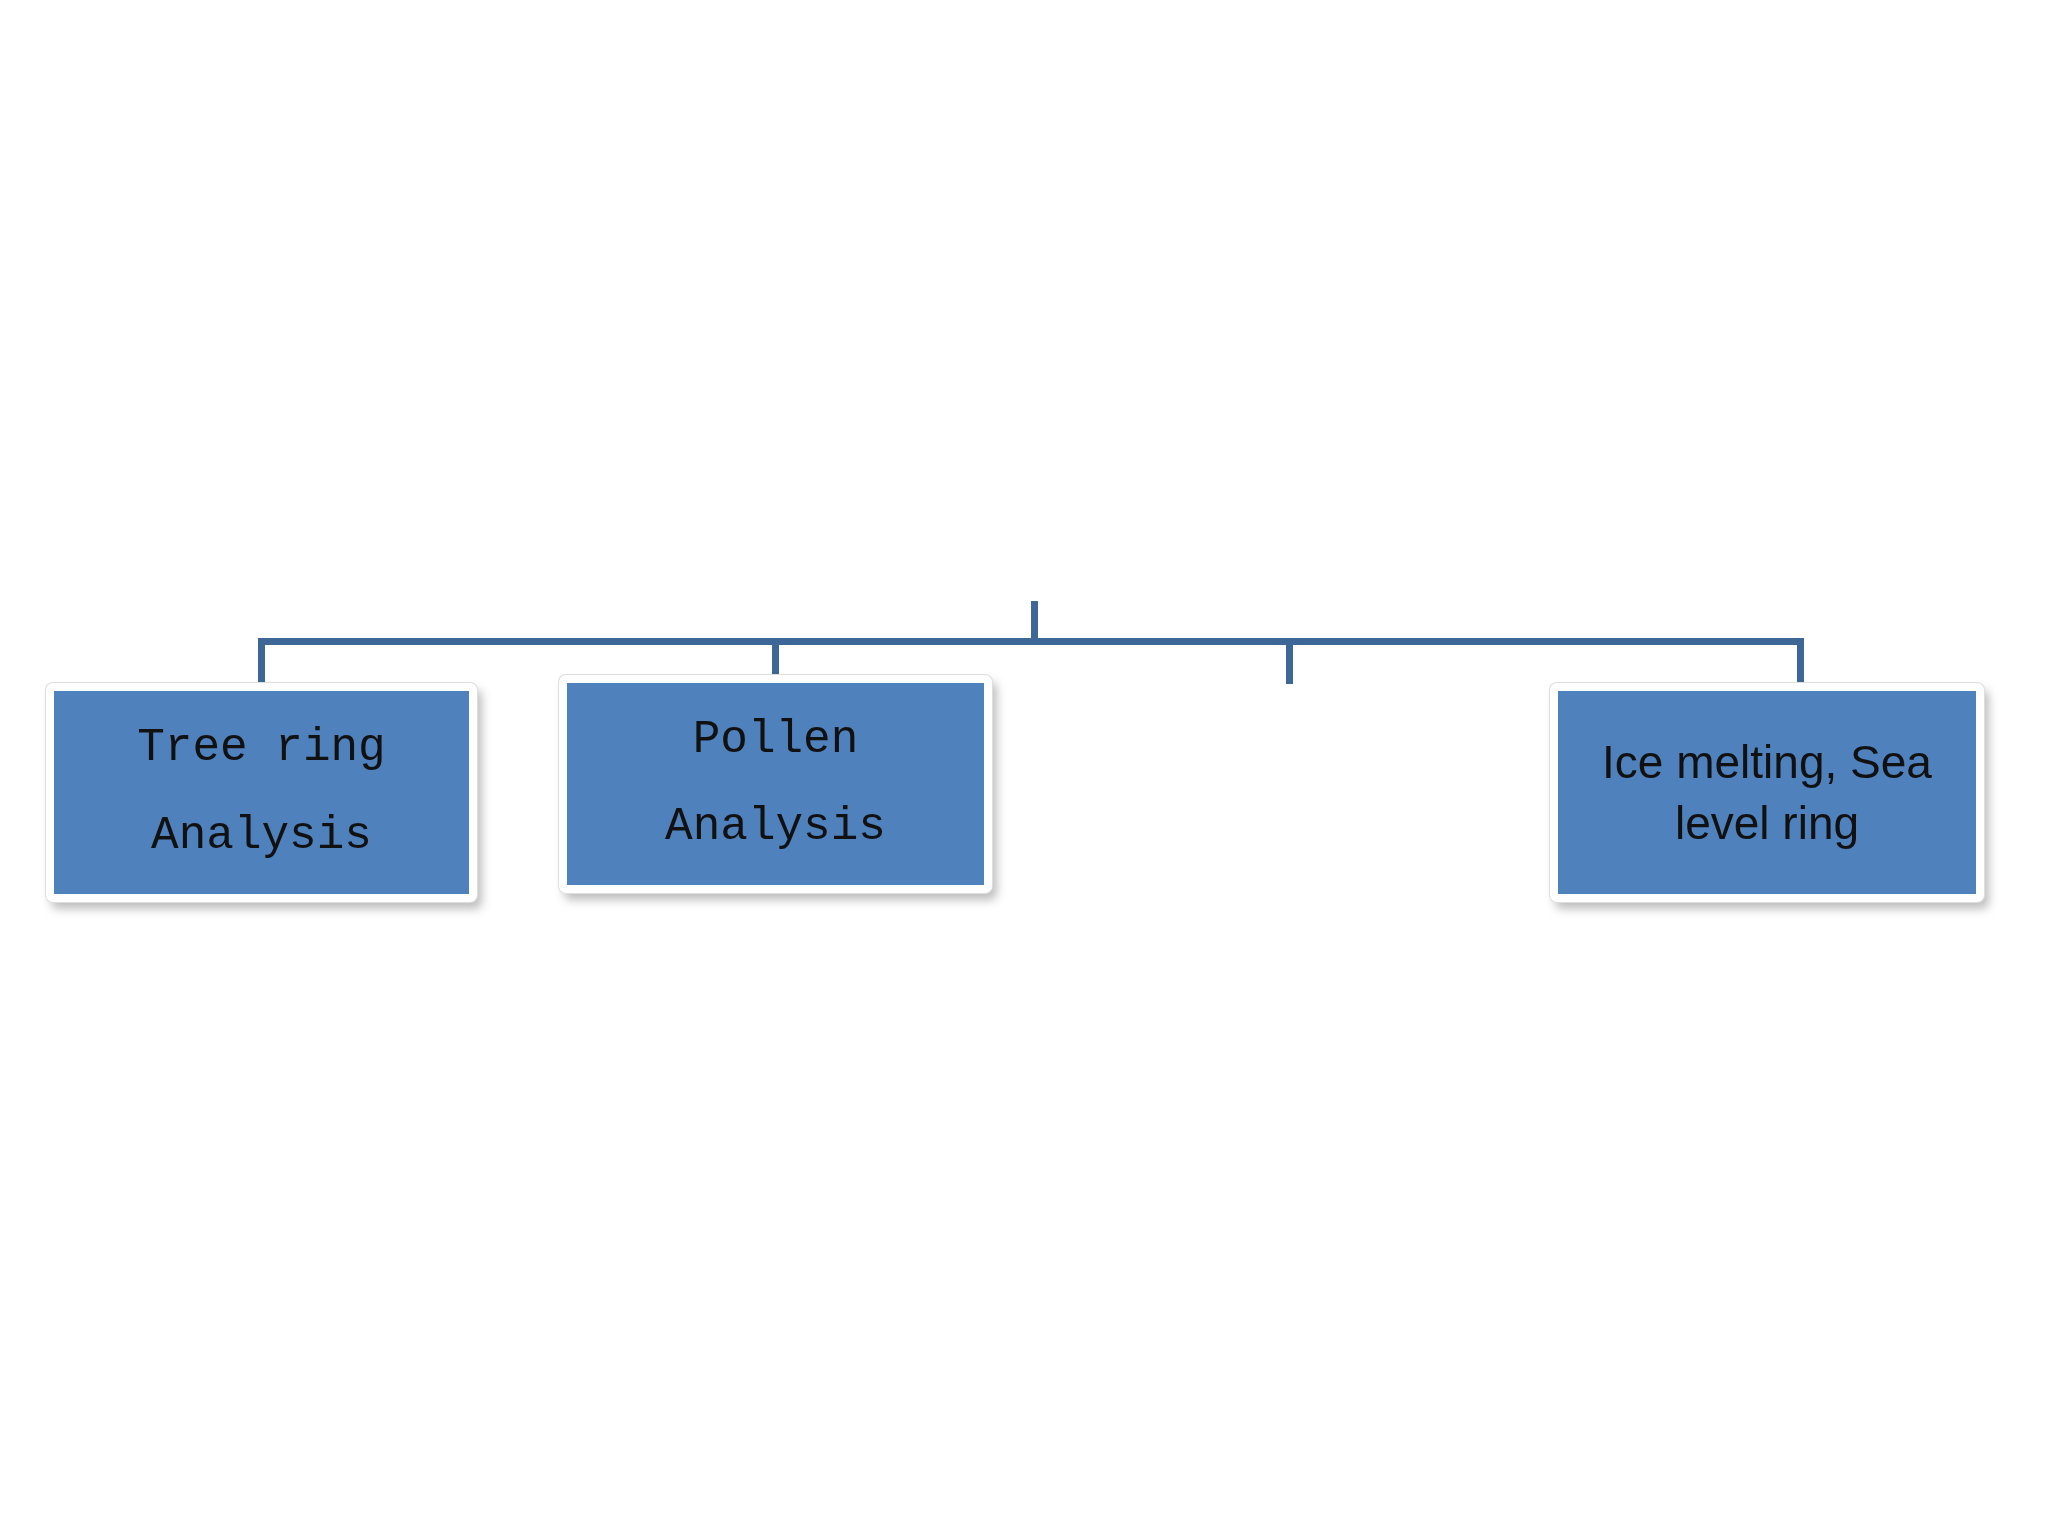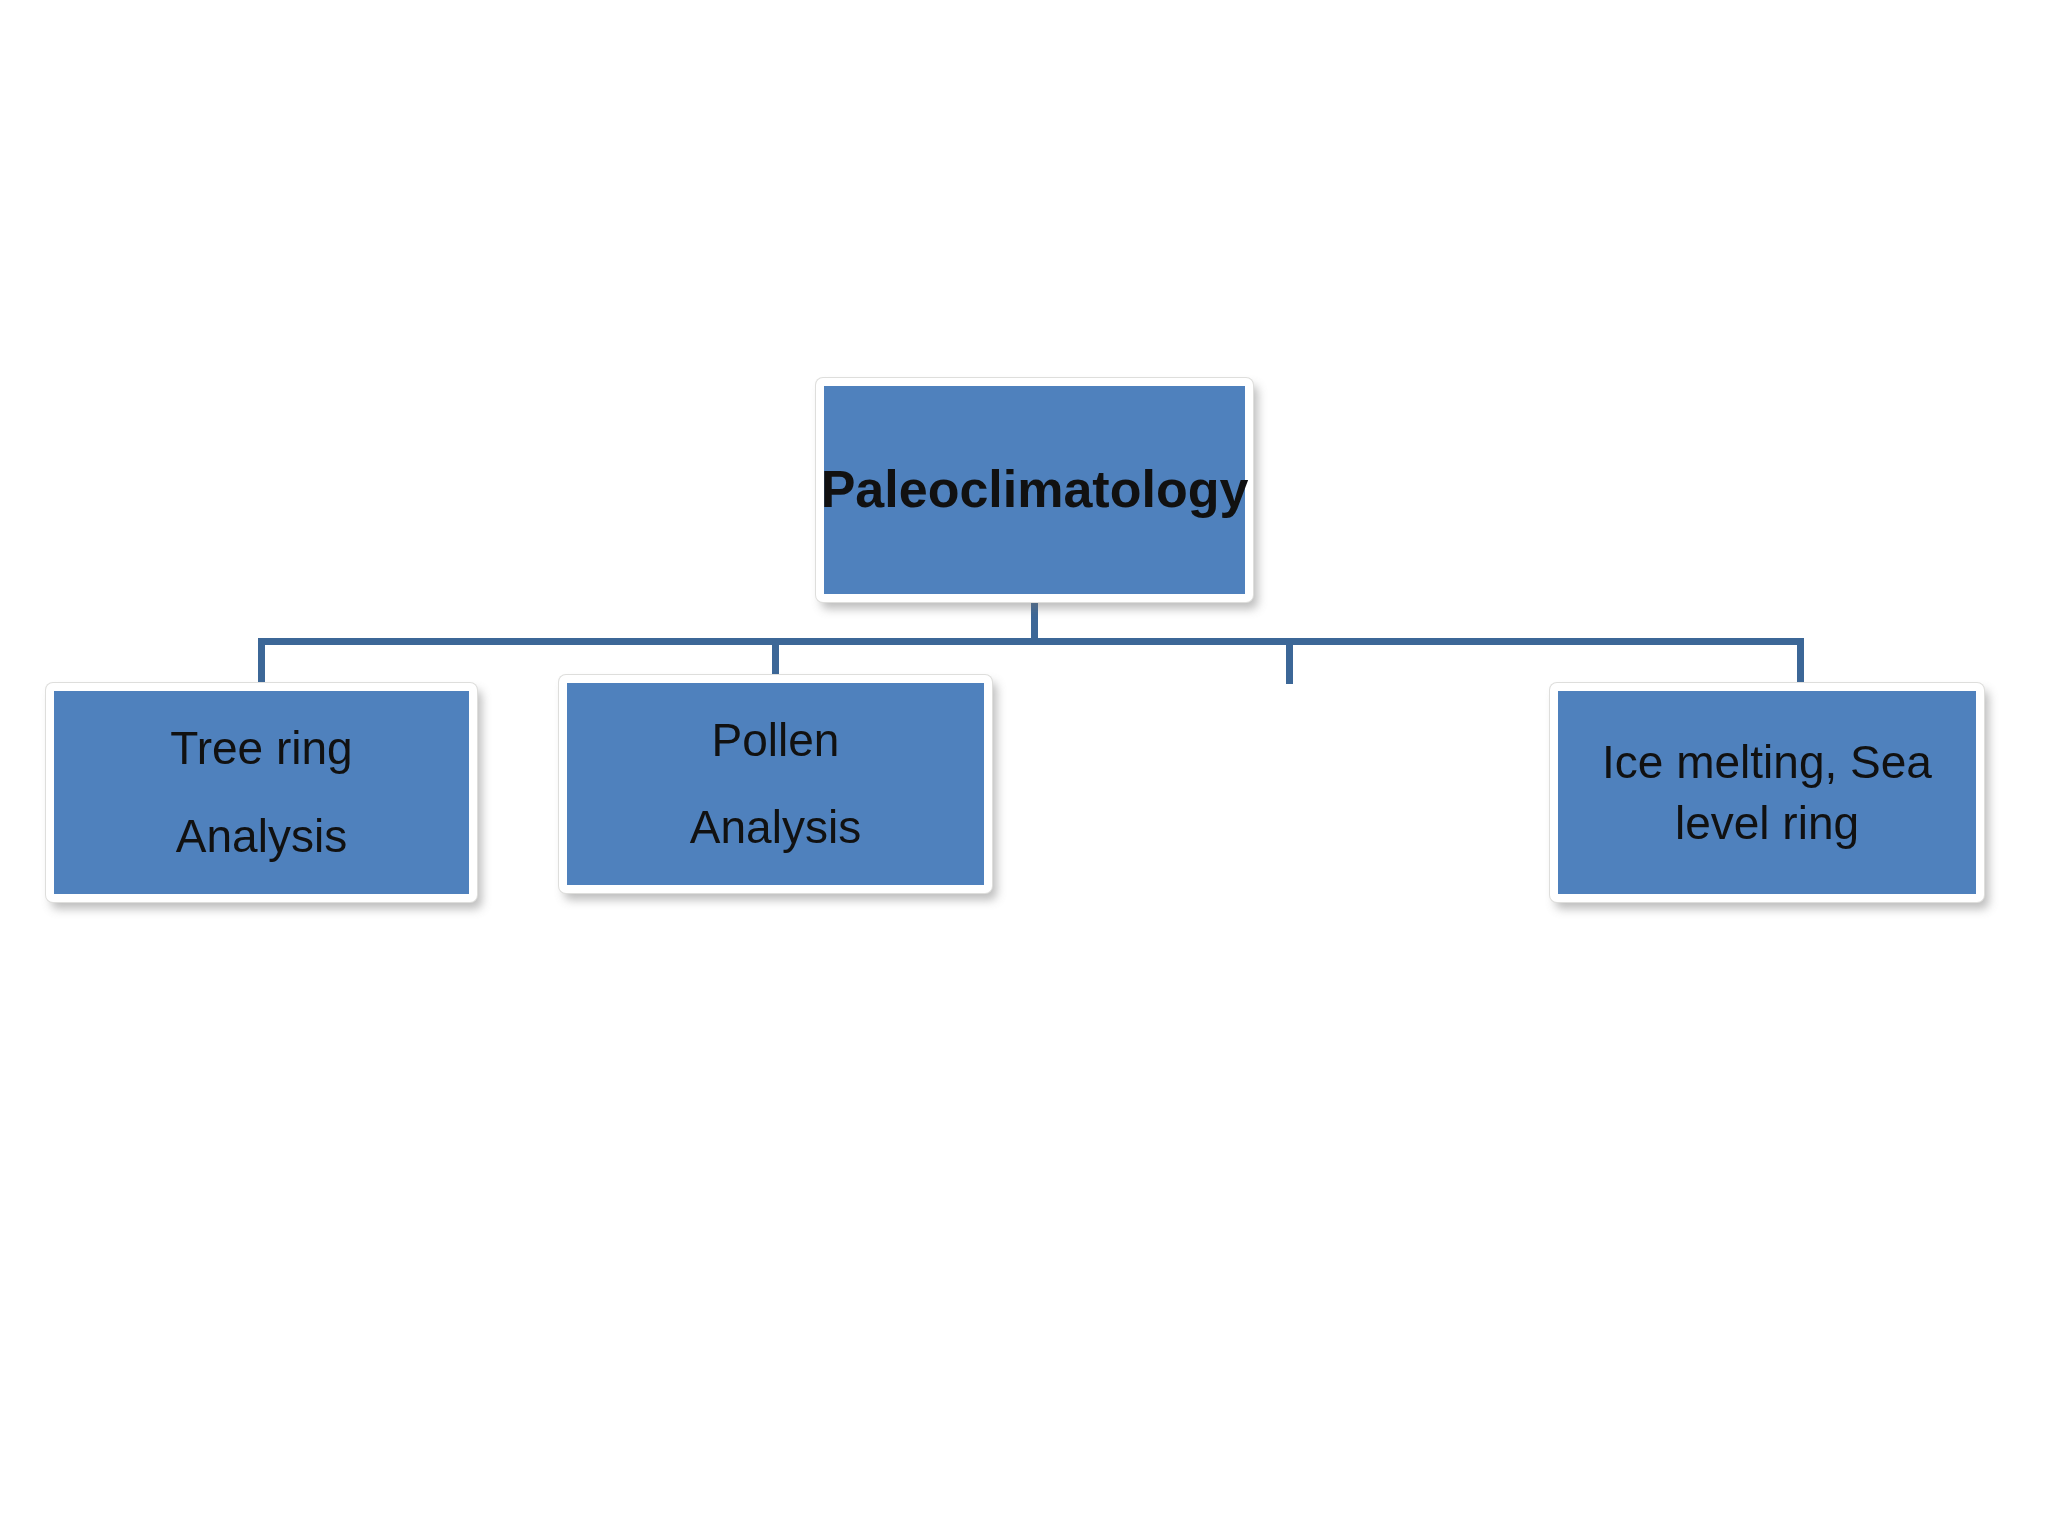--- a/index.html
+++ b/index.html
@@ -36,42 +36,39 @@
   .node .line:empty { display: none; }
   .root-node .line {
     font-weight: 700;
     font-size: 52px;
     line-height: 1.3;
   }
   .child-node .line {
     font-weight: 400;
     font-size: 46px;
   }
-  .spacing-wide .line  { line-height: 1.9; }
+  .spacing-wide .line  { line-height: 1.9; font-family: Liberation Mono, monospace; }
   .spacing-tight .line { line-height: 1.32; }
   .connector {
     position: absolute;
     background: var(--connector, #3c6797);
   }
 </style>
 </head>
 <body>
 
 <div class="canvas" style="--node-fill: #4f81bd; --node-frame: #ffffff; --connector: #3c6797; --text: #111111; --page-bg: #ffffff;">
 
   <div class="connector" style="left:1031px; top:601px; width:7px; height:41px;"></div>
   <div class="connector" style="left:258px; top:638px; width:1546px; height:7px;"></div>
   <div class="connector" style="left:258px; top:638px; width:7px; height:46px;"></div>
   <div class="connector" style="left:772px; top:638px; width:7px; height:46px;"></div>
   <div class="connector" style="left:1286px; top:638px; width:7px; height:46px;"></div>
   <div class="connector" style="left:1797px; top:638px; width:7px; height:46px;"></div>
 
-  <div class="node root-node" style="left:816px; top:378px; width:437px; height:224px;">
-    <span class="line">Paleoclimatology</span>
-  </div>
 
   <div class="node child-node spacing-wide" style="left:46px; top:683px; width:431px; height:219px;">
     <span class="line">Tree ring</span>
     <span class="line">Analysis</span>
   </div>
 
   <div class="node child-node spacing-wide" style="left:559px; top:675px; width:433px; height:218px;">
     <span class="line">Pollen</span>
     <span class="line">Analysis</span>
   </div>

